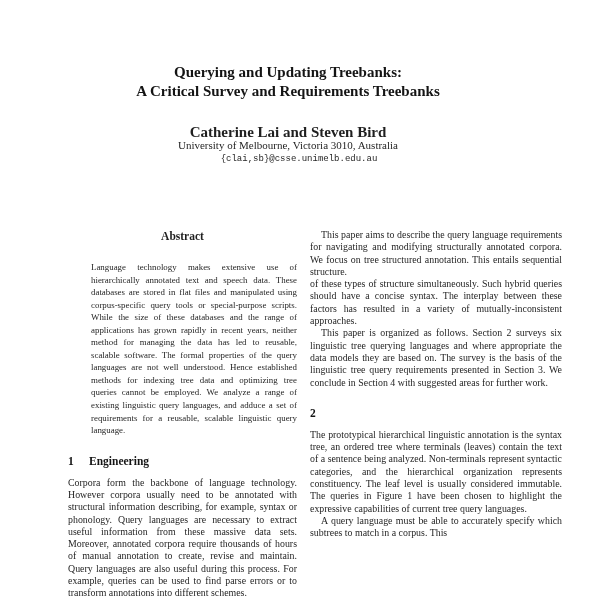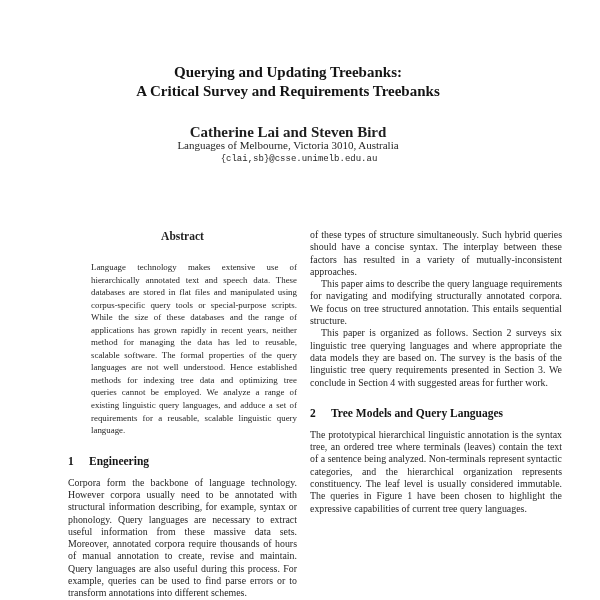--- a/index.html
+++ b/index.html
@@ -87,44 +87,44 @@
 <body>
 
 <div class="page">
 
   <div class="title-block">
     <div class="paper-title">
       <div>Querying and Updating Treebanks:</div>
       <div>A Critical Survey and Requirements Treebanks</div>
     </div>
     <div class="authors">Catherine Lai and Steven Bird</div>
-    <div class="affil">Languages of Melbourne, Victoria 3010, Australia</div>
+    <div class="affil">University of Melbourne, Victoria 3010, Australia</div>
     <div class="email">{clai,sb}@csse.unimelb.edu.au</div>
   </div>
 
   <div class="columns">
 
     <div class="col-left">
       <div class="abstract-heading">Abstract</div>
       <div class="abstract-text">Language technology makes extensive use of hierarchically annotated text and speech data. These databases are stored in flat files and manipulated using corpus-specific query tools or special-purpose scripts. While the size of these databases and the range of applications has grown rapidly in recent years, neither method for managing the data has led to reusable, scalable software. The formal properties of the query languages are not well understood. Hence established methods for indexing tree data and optimizing tree queries cannot be employed. We analyze a range of existing linguistic query languages, and adduce a set of requirements for a reusable, scalable linguistic query language.</div>
 
       <div class="section-heading">
         <span class="sec-num">1</span>
         <span>Engineering</span>
       </div>
       <p class="body-text">Corpora form the backbone of language technology. However corpora usually need to be annotated with structural information describing, for example, syntax or phonology. Query languages are necessary to extract useful information from these massive data sets. Moreover, annotated corpora require thousands of hours of manual annotation to create, revise and maintain. Query languages are also useful during this process. For example, queries can be used to find parse errors or to transform annotations into different schemes.</p>
     </div>
 
     <div class="col-right">
+      <p class="body-text indent">This paper aims to describe the query language requirements for navigating and modifying structurally annotated corpora. We focus on tree structured annotation. This entails sequential structure.</p>
       <p class="body-text">of these types of structure simultaneously. Such hybrid queries should have a concise syntax. The interplay between these factors has resulted in a variety of mutually-inconsistent approaches.</p>
-      <p class="body-text indent">This paper aims to describe the query language requirements for navigating and modifying structurally annotated corpora. We focus on tree structured annotation. This entails sequential structure.</p>
       <p class="body-text indent">This paper is organized as follows. Section 2 surveys six linguistic tree querying languages and where appropriate the data models they are based on. The survey is the basis of the linguistic tree query requirements presented in Section 3. We conclude in Section 4 with suggested areas for further work.</p>
 
       <div class="section-heading">
         <span class="sec-num">2</span>
-        <span>Tree Models and Query Languages</span>
       </div>
       <p class="body-text">The prototypical hierarchical linguistic annotation is the syntax tree, an ordered tree where terminals (leaves) contain the text of a sentence being analyzed. Non-terminals represent syntactic categories, and the hierarchical organization represents constituency. The leaf level is usually considered immutable. The queries in Figure 1 have been chosen to highlight the expressive capabilities of current tree query languages.</p>
+      <p class="body-text indent">A query language must be able to accurately specify which subtrees to match in a corpus. This</p>
     </div>
 
   </div>
 
 </div>
 
 </body></html>

